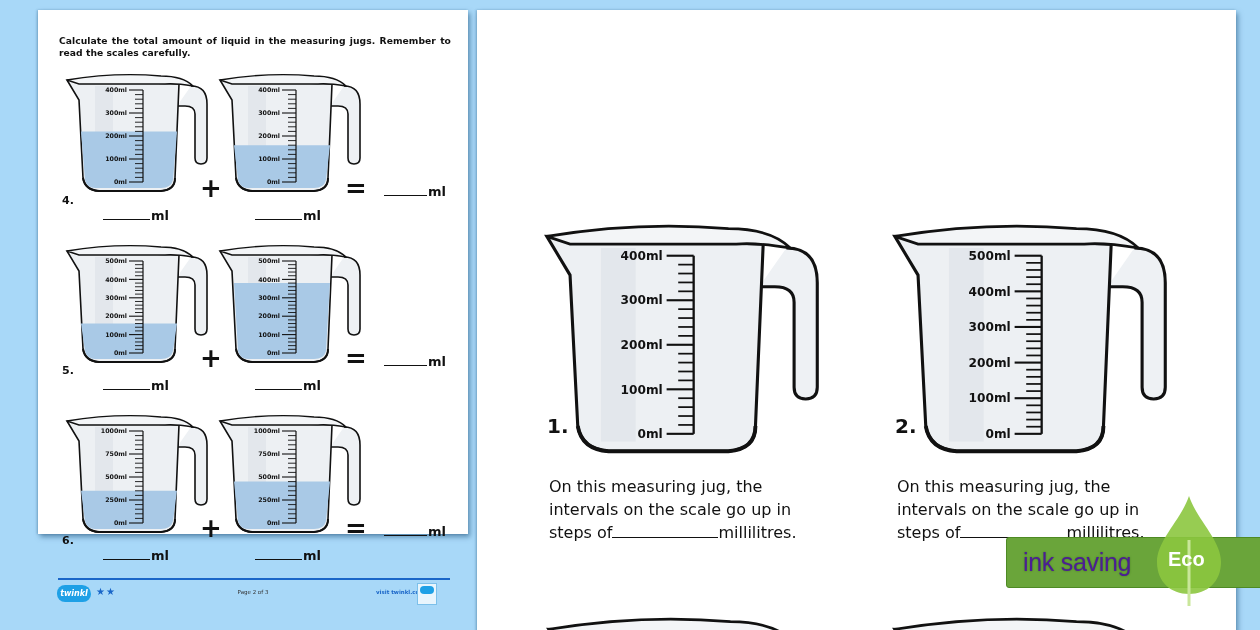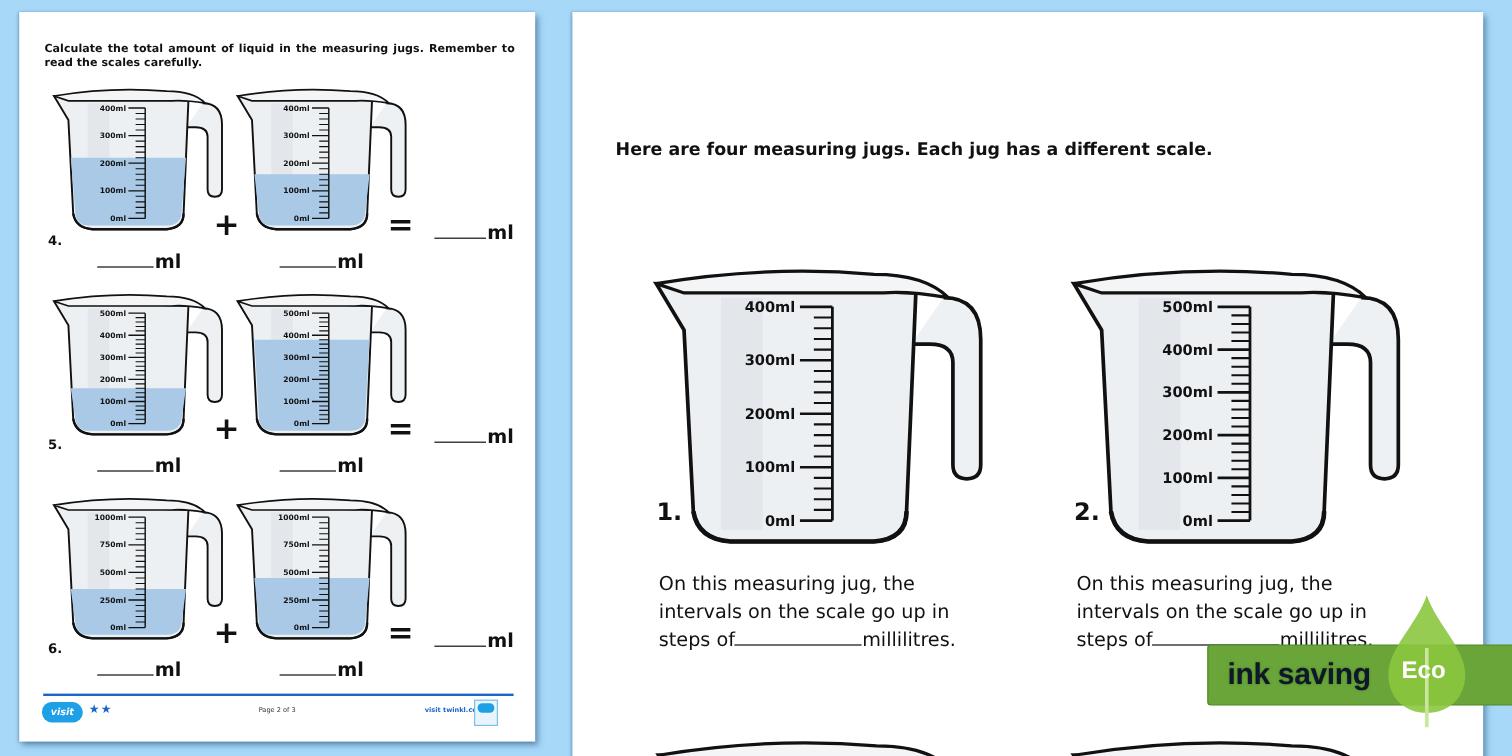--- a/index.html
+++ b/index.html
@@ -8,33 +8,33 @@
     background: #a8d8f8;
     font-family: "DejaVu Sans", sans-serif;
     position: relative;
     color: #111;
   }
   .page {
     position: absolute;
     background: #fff;
     box-shadow: 2px 3px 5px rgba(30,80,120,0.55), -1px 0 2px rgba(30,80,120,0.3);
   }
-  #left-page { left: 16px; top: 10px; width: 430px; height: 608px; }
+  #left-page { left: 38px; top: 10px; width: 430px; height: 524px; }
   #right-page { left: 477px; top: 10px; width: 759px; height: 640px; }
 
   .lp-instr {
     position: absolute; left: 21px; top: 25px; width: 392px;
     font-size: 9.2px; font-weight: bold; line-height: 12px; text-align: justify;
     letter-spacing: 0.05px;
   }
   .jug { position: absolute; }
   .jug svg { display: block; width: 100%; height: 100%; }
   .qnum { position: absolute; font-weight: bold; font-size: 11px; }
   .op { position: absolute; font-weight: bold; font-size: 26px; line-height: 26px; }
-  .ans { position: absolute; font-weight: bold; font-size: 16px; white-space: nowrap; }
+  .ans { position: absolute; font-weight: bold; font-size: 13px; white-space: nowrap; }
   .ans .line { display: inline-block; border-bottom: 1.5px solid #111; vertical-align: baseline; height: 1px; margin-right: 1px; }
 
   .footer-rule { position: absolute; left: 20px; top: 568px; width: 392px; height: 2px; background: #1a66c8; }
   .twinkl-logo {
     position: absolute; left: 19px; top: 575px; width: 34px; height: 17px;
     background: #1ea0e6; border-radius: 9px 10px 9px 9px;
     color: #fff; font-size: 8px; font-weight: bold; text-align: center; line-height: 17px;
     font-style: italic;
   }
   .stars { position: absolute; left: 58px; top: 576px; color: #1a66c8; font-size: 10px; letter-spacing: 1px; }
@@ -54,24 +54,23 @@
   .rp-intro { position: absolute; left: 36px; font-size: 14.5px; font-weight: bold; white-space: nowrap; }
   .rp-q { position: absolute; font-size: 16px; line-height: 23px; width: 300px; color: #111; }
   .rp-q .blank { display: inline-block; width: 106px; border-bottom: 1.5px solid #111; height: 1px; }
   .rp-num { position: absolute; font-size: 20px; font-weight: bold; }
 
   .eco {
     position: absolute; left: 1006px; top: 537px; width: 260px; height: 51px;
     background: #6aa53a; border: 1px solid #4e8a24; border-radius: 3px 0 0 3px;
   }
   .eco-label {
-    position: absolute; left: 16px; top: 10px; font-size: 25px; color: #0f172a;
+    position: absolute; left: 16px; top: 10px; font-size: 25px; color: #4c1d95;
     font-family: "Liberation Sans", sans-serif; letter-spacing: -0.3px;
     text-shadow: 0 0 2px #3f7a1a;
-    font-weight: bold;
   }
   .eco-leaf { position: absolute; left: 1153px; top: 494px; width: 72px; height: 114px; }
   .eco-word {
     position: absolute; left: 1168px; top: 548px; font-size: 20px; font-weight: bold; color: #fff;
     font-family: "Liberation Sans", sans-serif;
   }
 </style>
 </head>
 <body>
 
@@ -327,31 +326,30 @@
   </svg>
     </div>
   <div class="qnum" style="left:24px;top:524px;">6.</div>
   <div class="op" style="left:162px;top:505px;">+</div>
   <div class="op" style="left:307px;top:505px;">=</div>
   <div class="ans" style="left:346px;top:514px;"><span class="line" style="width:43px;"></span><span>ml</span></div>
   <div class="ans" style="left:65px;top:538px;"><span class="line" style="width:47px;"></span><span>ml</span></div>
   <div class="ans" style="left:217px;top:538px;"><span class="line" style="width:47px;"></span><span>ml</span></div>
 
   <div class="footer-rule"></div>
-  <div class="twinkl-logo">visit</div>
+  <div class="twinkl-logo">twinkl</div>
   <div class="stars">★★</div>
   <div class="page-num">Page 2 of 3</div>
   <div class="visit">visit twinkl.com</div>
   <div class="badge">
       <div class="cloud"></div>
     </div>
 </div>
 
 <div id="right-page" class="page">
-  <div class="rp-intro" style="top:107px;">Here are four measuring jugs. Each jug has a different scale.</div>
 
   <div class="jug" id="rj-0" style="left:66px;top:207px;width:282px;height:242px;">
       <svg viewBox="0 0 146 125" preserveAspectRatio="none">
     <path d="M126 16 Q 142 16 142 34 L 142 88 Q 142 94 136 94 Q 130 94 130 88 L 130 44 Q 130 36 120 36 L 112 36" fill="#eef1f4" stroke="#111" stroke-width="1.6"></path>
     <path d="M2 10 L 14 30 L 18 108 Q 20 120 34 121 L 96 121 Q 110 120 110 108 L 114 14 Z" fill="#edf0f3" stroke="#111" stroke-width="1.6"></path>
     <rect x="30" y="16" width="18" height="100" fill="#e3e7ec"></rect>
 
     <path d="M2 10 Q 50 2 96 6 Q 118 6 128 16 Q 110 13 100 14 L 14 14 Z" fill="#f3f5f7" stroke="#111" stroke-width="1.4"></path>
     <path d="M18 108 Q 20 120 34 121 L 96 121 Q 110 120 110 108" fill="none" stroke="#111" stroke-width="2"></path>
     <line x1="78" y1="20" x2="78" y2="112" stroke="#111" stroke-width="1.2"></line>

